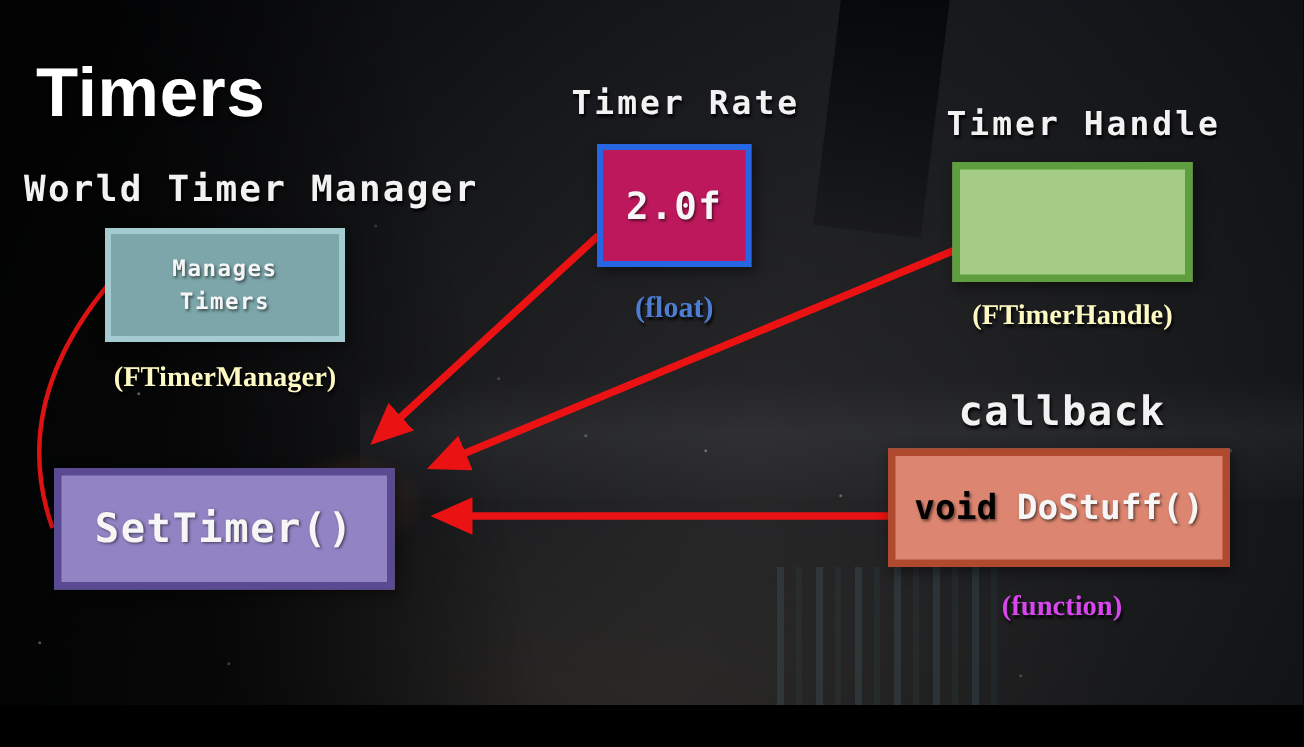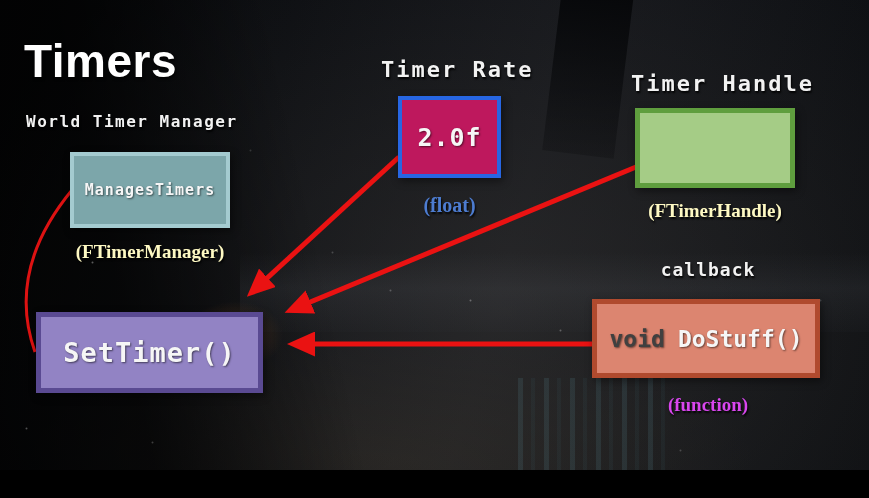--- a/index.html
+++ b/index.html
@@ -74,40 +74,40 @@
     font-weight:bold; color:#f6f6f6;
     box-shadow: 2px 3px 8px rgba(0,0,0,0.45);
     text-shadow: 1px 1px 2px rgba(0,0,0,0.55);
   }
   .type-label {
     position:absolute; font-weight:bold; text-align:center;
     text-shadow: 1px 2px 2px rgba(0,0,0,0.9); white-space:nowrap;font-family:Liberation Serif, serif;
   }
   .cyan { color:#fef9c3; }
 
-  #wtm-heading   { left:16px;  top:112px; font-size:16px; letter-spacing:1.5px;margin-left:10px; }
+  #wtm-heading   { left:16px;  top:112px; font-size:24px; letter-spacing:1.5px; }
   #manager-box   { left:70px;  top:152px; width:160px; height:76px;
                    background:#7CA6AA; border:4px solid #A4CBD0;
-                   font-size:15px; line-height:22px; letter-spacing:1px; flex-direction:row; }
+                   font-size:15px; line-height:22px; letter-spacing:1px; flex-direction:column; }
   #manager-type  { left:40px;  top:241px; width:220px; font-size:19px; }
 
   #rate-heading  { left:381px; top:57px;  font-size:22px; letter-spacing:2px; }
   #rate-box      { left:398px; top:96px;  width:103px; height:82px;
                    background:#be185d; border:4px solid #2766E3; font-size:25px; letter-spacing:1px; }
   #rate-type     { left:388px; top:194px; width:123px; font-size:20px; color:#4D7CD0; }
 
   #handle-heading{ left:631px; top:71px;  font-size:22px; letter-spacing:2px; }
   #handle-box    { left:635px; top:108px; width:160px; height:80px;
                    background:#A5CC86; border:5px solid #5F9E3E; }
   #handle-type   { left:615px; top:200px; width:200px; font-size:19px; }
 
-  #callback-heading { left:638px; top:259px; width:140px; text-align:center; font-size:18px; letter-spacing:1px; }
+  #callback-heading { left:638px; top:259px; width:140px; text-align:center; font-size:27px; letter-spacing:1px; }
   #callback-box  { left:592px; top:299px; width:228px; height:79px;
                    background:#DC8570; border:5px solid #B04A2E; font-size:23px; }
-  #callback-box .kw { color:#404040; margin-right:13px; }
+  #callback-box .kw { color:#000000; margin-right:13px; }
   #callback-type { left:638px; top:394px; width:140px; font-size:19px; color:#d946ef; }
 
   #settimer-box  { left:36px; top:312px; width:227px; height:81px;
                    background:#9283C4; border:5px solid #5A4A92; font-size:27px; letter-spacing:1px; }
 </style>
 </head>
 <body>
 
 <div id="slide">
 

